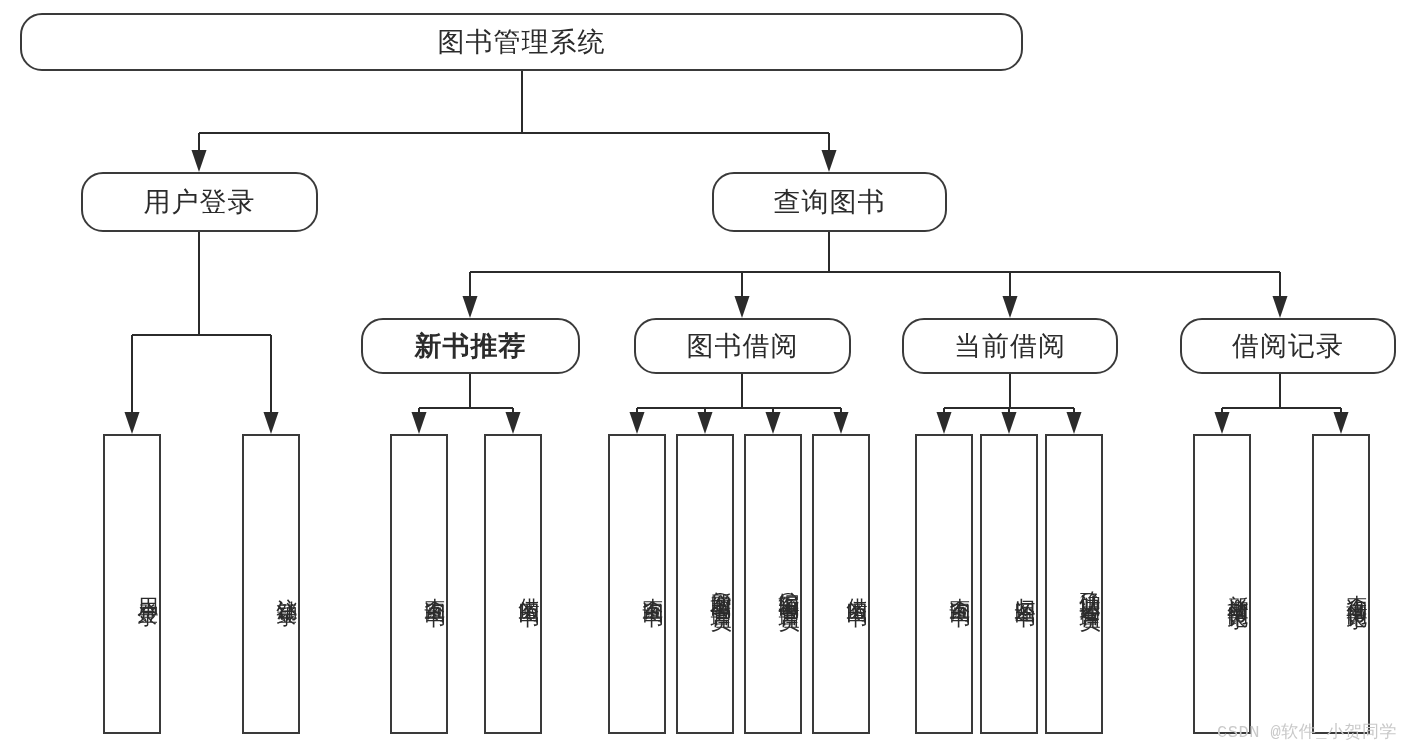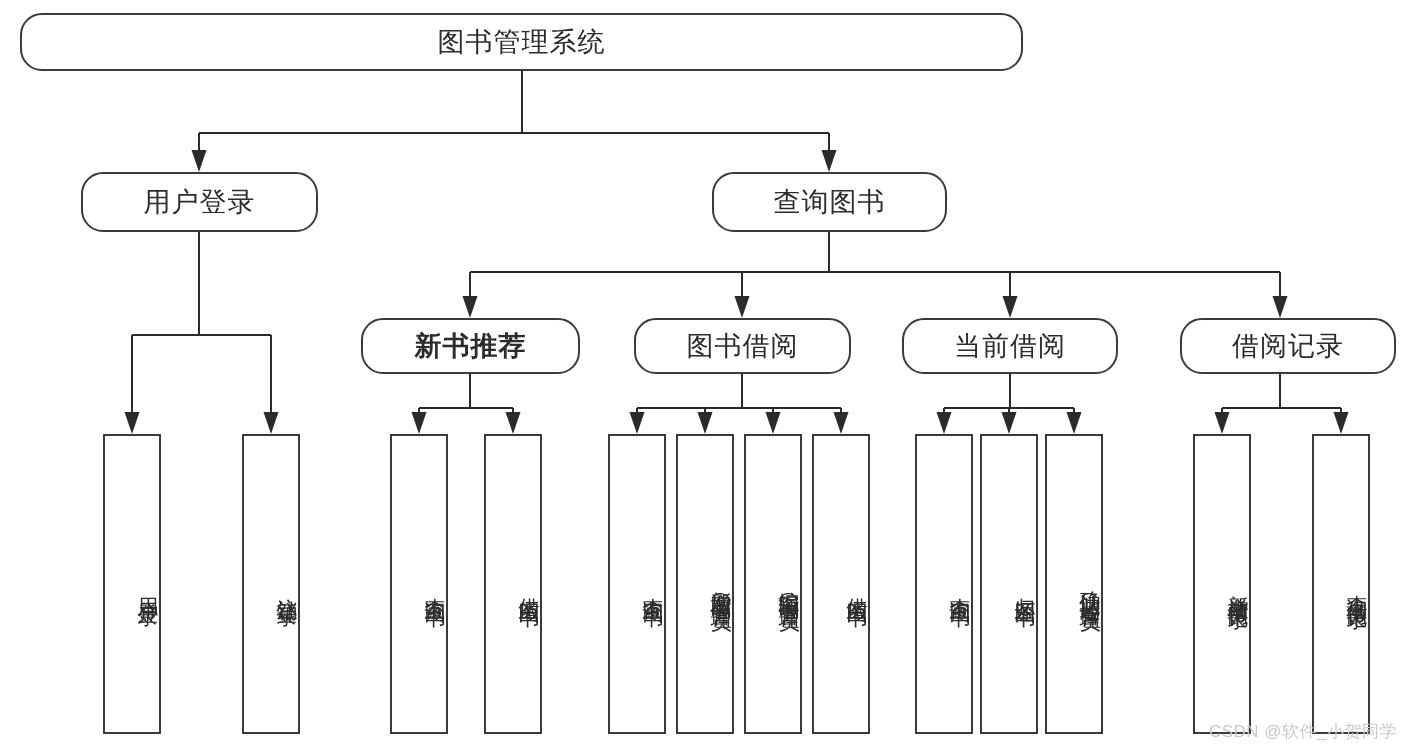--- a/index.html
+++ b/index.html
@@ -60,21 +60,21 @@
   }
   .watermark {
     position: absolute;
     right: 8px;
     bottom: 4px;
     font-size: 17px;
     color: #c9c9c9;
     letter-spacing: 0.5px;
     white-space: nowrap;
     z-index: 3;
-    font-family: Liberation Sans, sans-serif;
+    font-family: Liberation Mono, monospace;
   }
 </style>
 </head>
 <body>
 
 <div id="canvas">
 
   <svg id="edges" viewBox="0 0 1405 747" width="1405" height="747">
       <line x1="522" y1="71" x2="522" y2="133" stroke="#2b2b2b" stroke-width="2.4" shape-rendering="crispEdges"></line>
       <line x1="199" y1="133" x2="829" y2="133" stroke="#2b2b2b" stroke-width="2.4" shape-rendering="crispEdges"></line>

